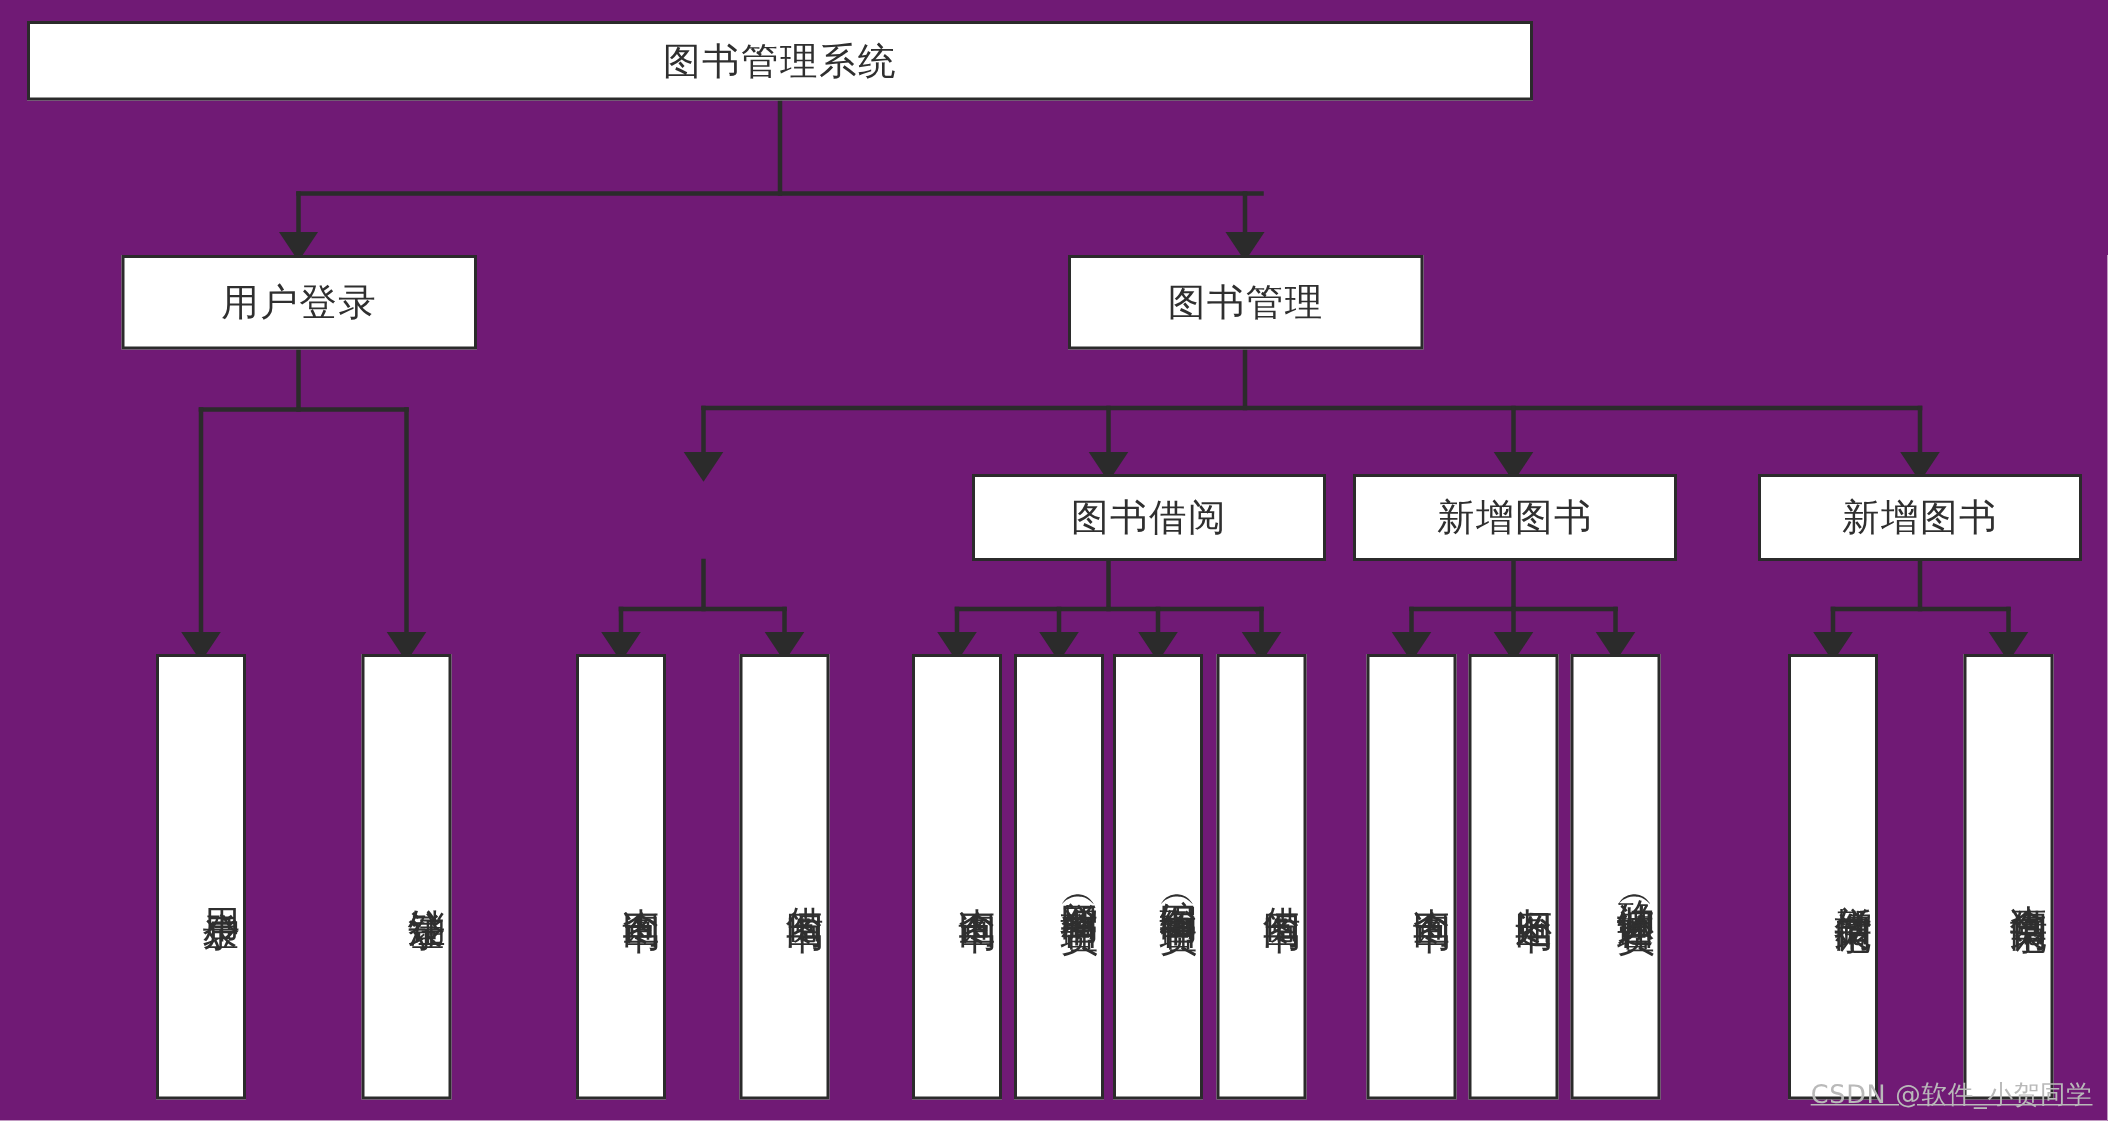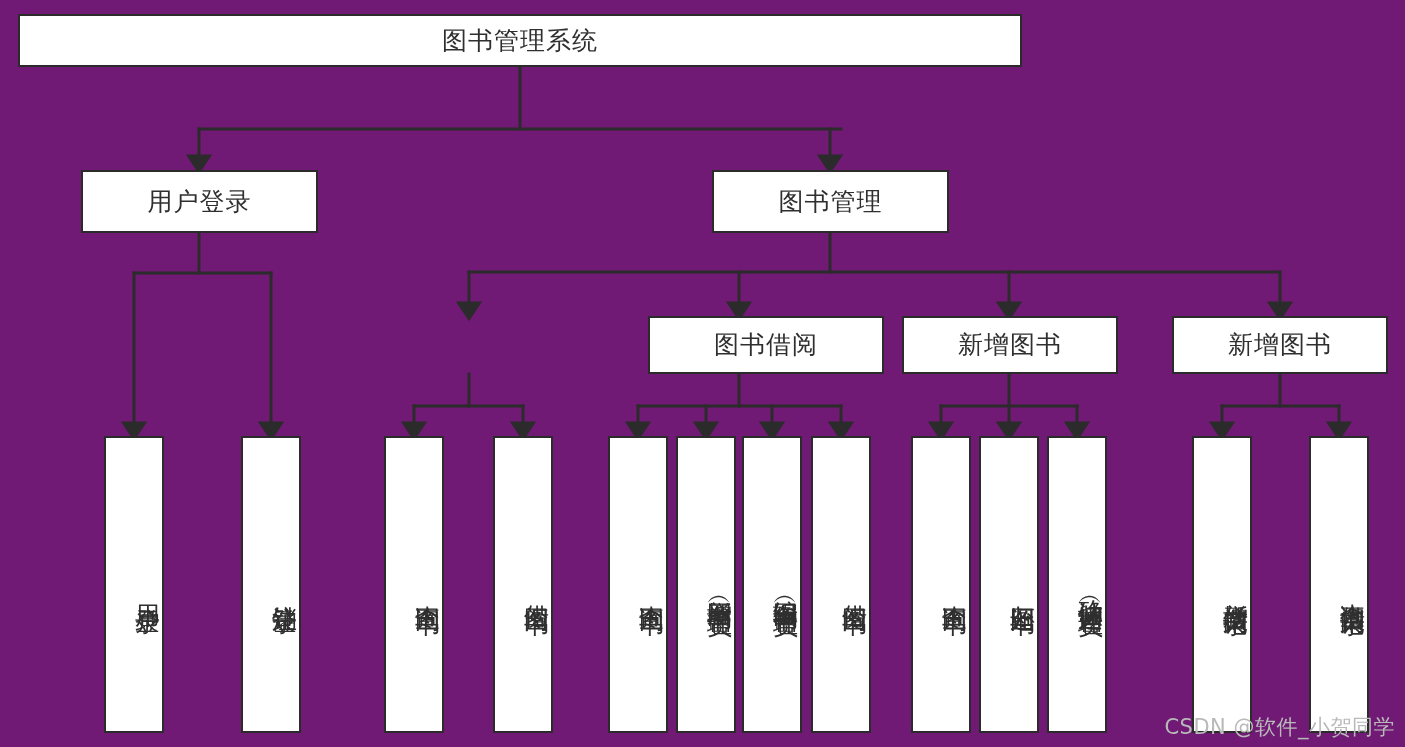--- a/index.html
+++ b/index.html
@@ -51,24 +51,25 @@
     left: 0;
     top: 0;
     width: 1405px;
     height: 747px;
     pointer-events: none;
   }
   .watermark {
     position: absolute;
     right: 10px;
     bottom: 6px;
-    font-size: 21px;
+    font-size: 17px;
     color: #b9b9b9;
     letter-spacing: 0.5px;
     white-space: nowrap;
+    text-decoration: underline;
   }
 </style>
 </head>
 <body>
 
 <div id="diagram-root">
 
   <svg id="edge-layer" viewBox="0 0 1405 747" width="1405" height="747" xmlns="http://www.w3.org/2000/svg">
     <defs>
       <marker id="arrowhead" markerWidth="10" markerHeight="10" refX="3.2" refY="5" orient="auto" markerUnits="strokeWidth">

